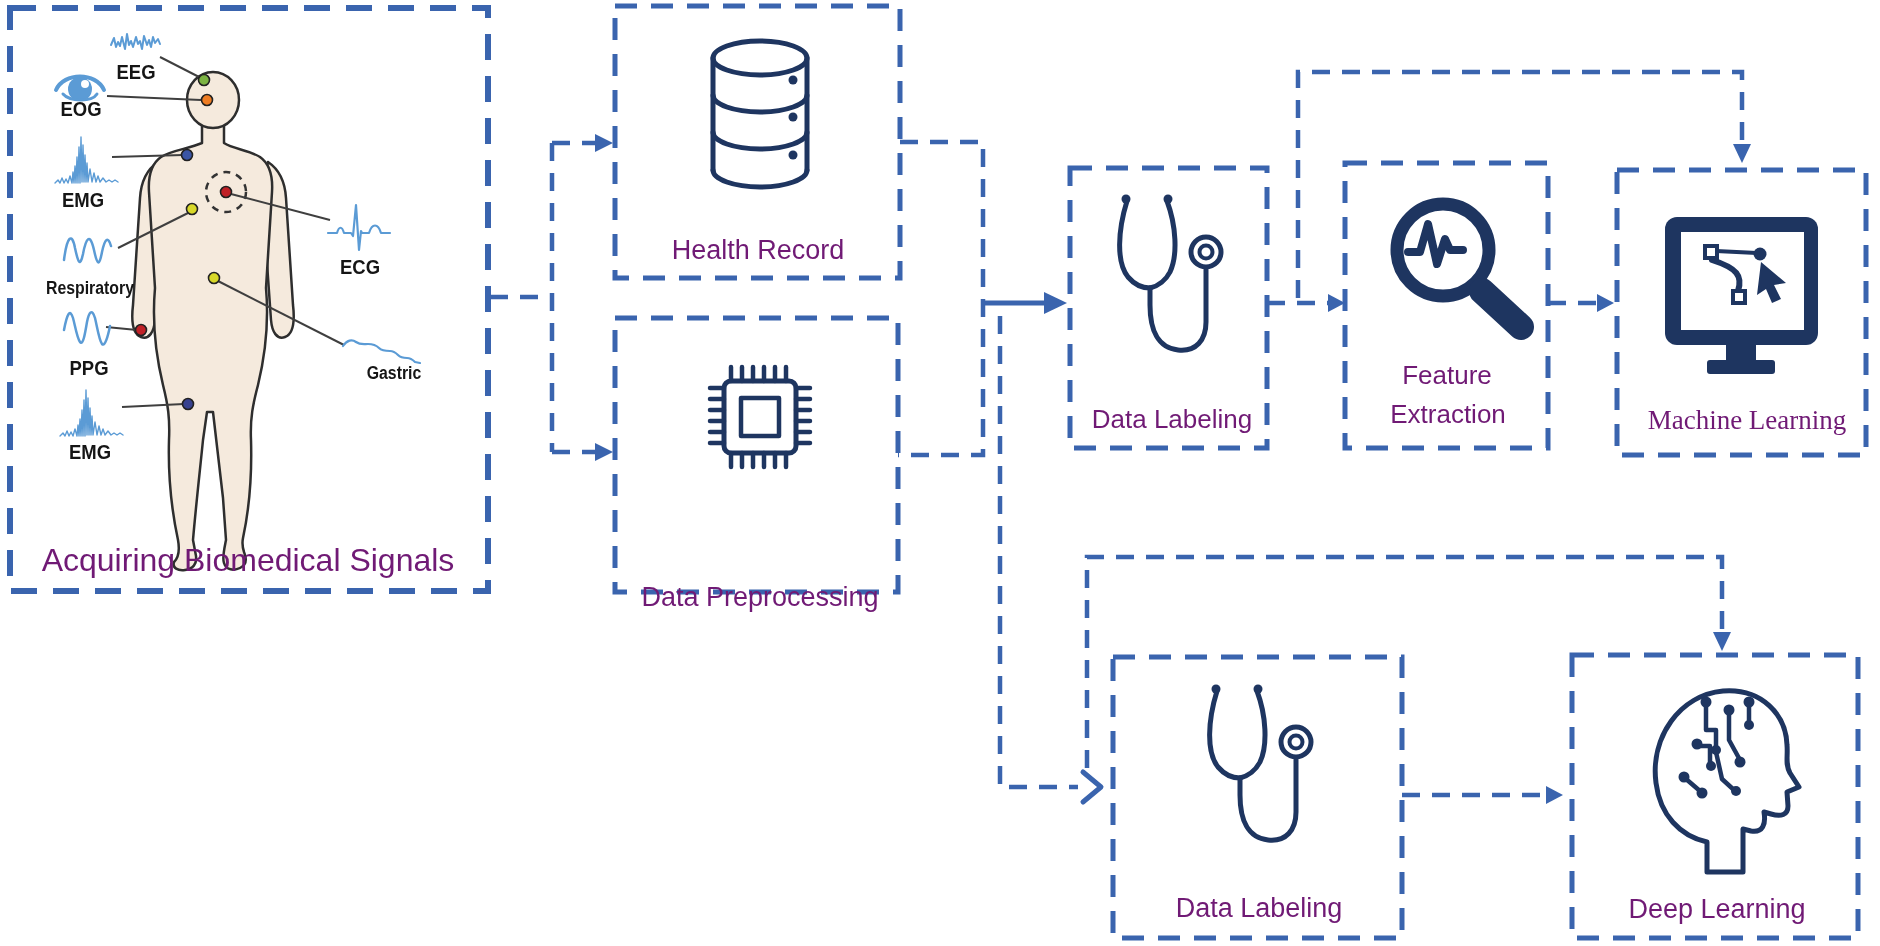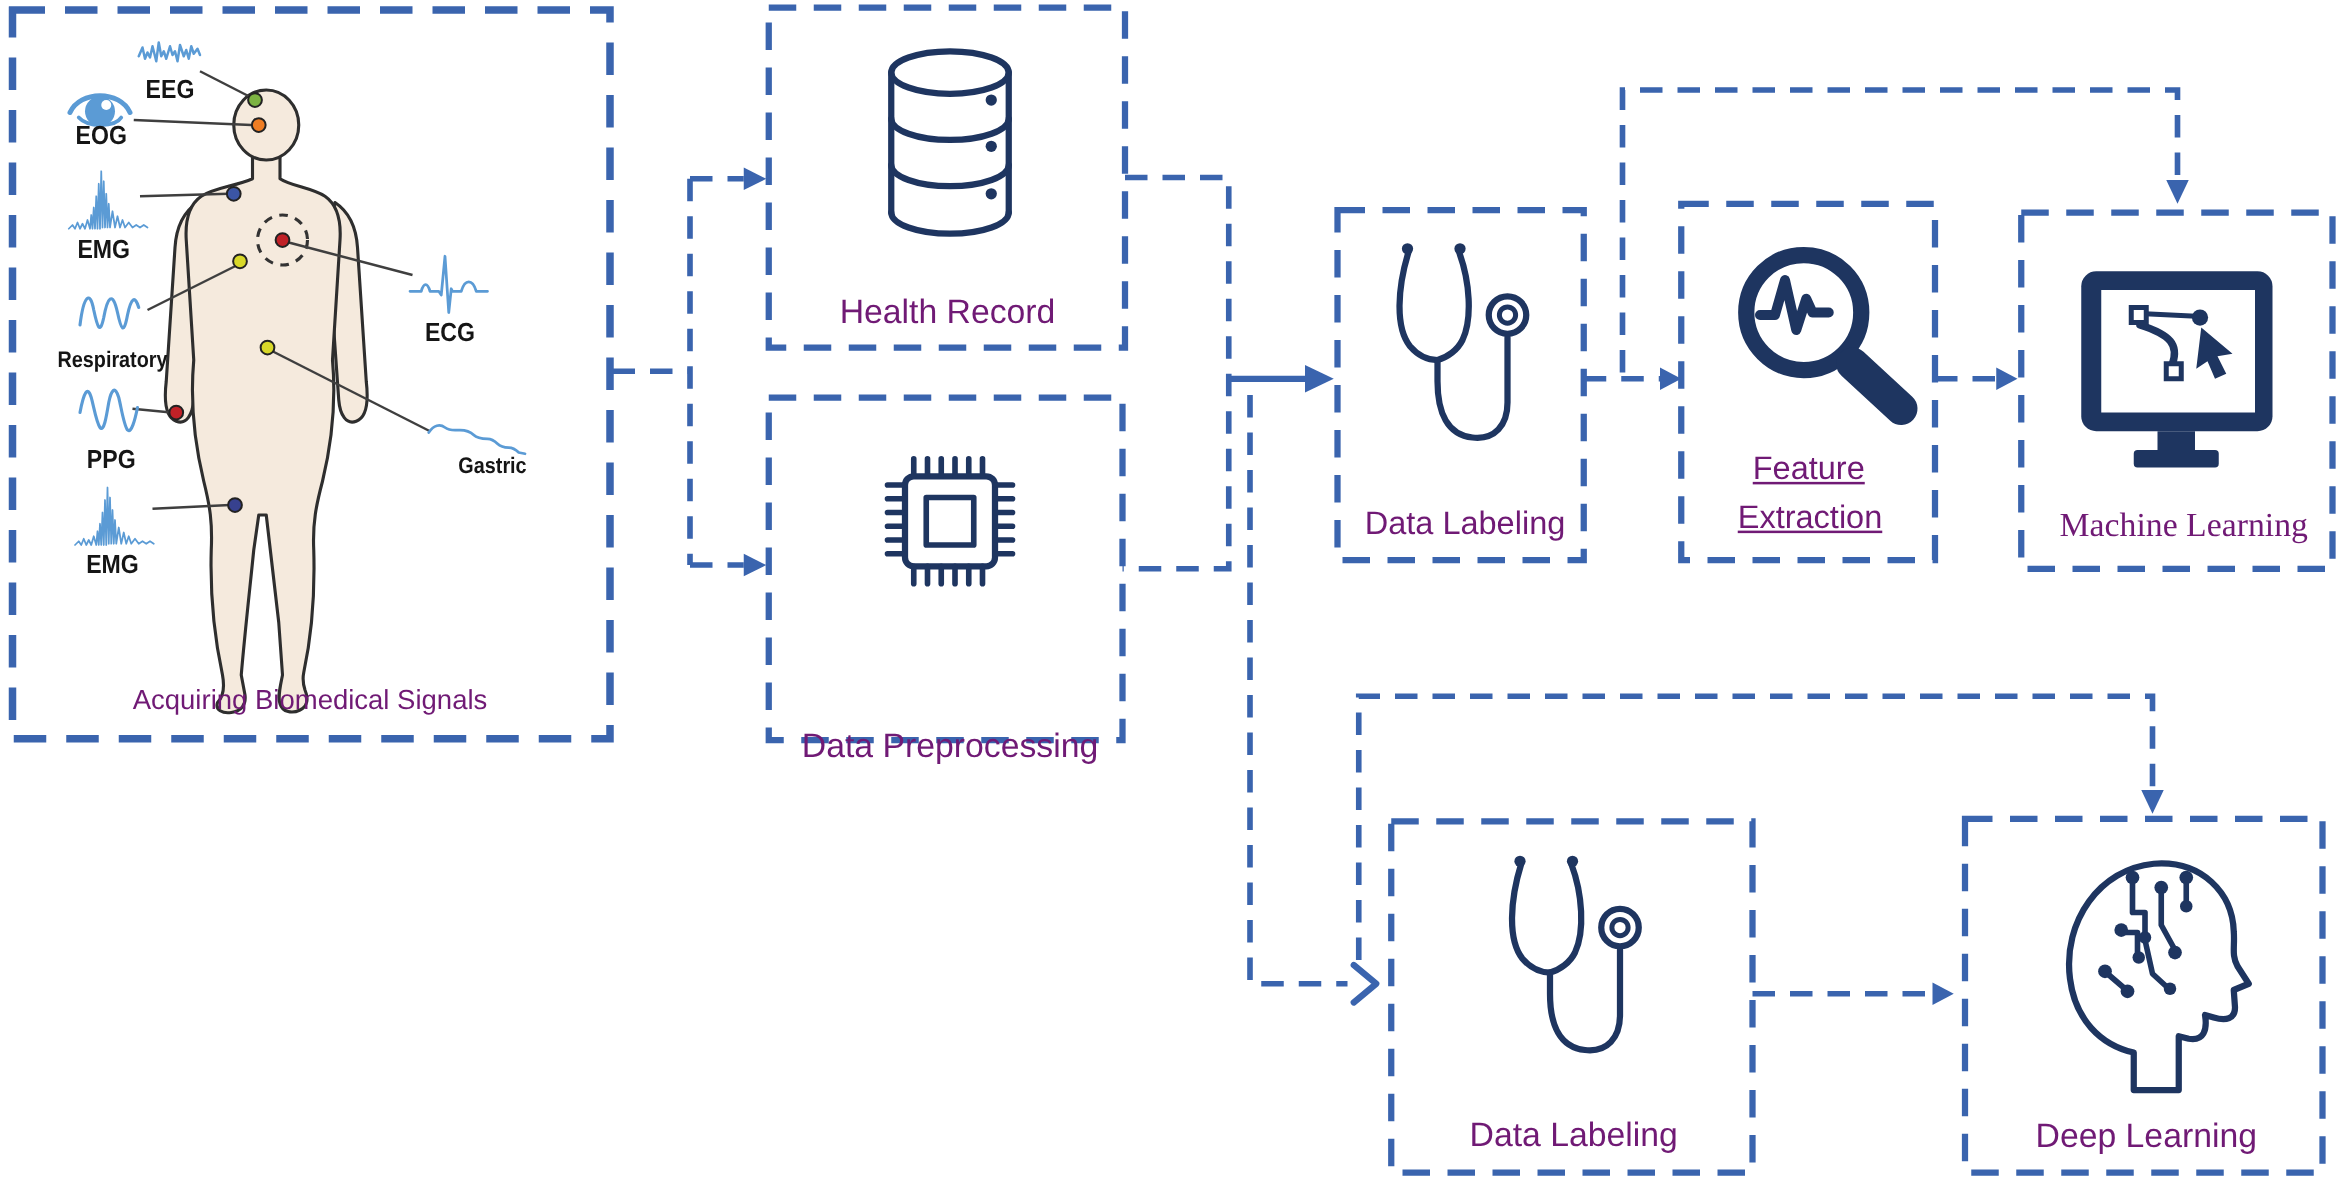--- a/index.html
+++ b/index.html
@@ -22,21 +22,21 @@
   .ptr{stroke:#3f3f3f;stroke-width:2;fill:none;}
   .bodyshape{fill:var(--body-fill);stroke:#2e2e2e;stroke-width:2.5;stroke-linejoin:round;}
   .dot{stroke:#222;stroke-width:1.6;}
 
   
   .sig{position:absolute;transform:translate(-50%,-50%) scaleX(.88);
        font-weight:700;font-size:21px;color:#151515;white-space:nowrap;letter-spacing:0;}
   .sig.small{font-size:18px;}
   .blabel{position:absolute;transform:translate(-50%,-50%);
           font-weight:400;font-size:27px;color:#701a75;white-space:nowrap;}
-  .blabel.fe{font-size:26px;text-decoration:underline;}
+  .blabel.fe{font-size:26px;}
 </style>
 </head>
 <body>
 
 <div id="canvas">
 
 <svg id="overlay" width="1880" height="946" viewBox="0 0 1880 946">
 
   <defs>
     <path id="emgburst" class="wave" stroke-width="1.4" fill="none" d="M0 0 l3 -3 2 3 2 -5 2 5 2 -4 2 4 2 -7 2 7 1 -11 1 11 1 -17 1 17 1 -26 1 26 1 -36 1 36 1 -46 1 45 1 -37 1 37 1 -27 1 27 1 -19 1 19 2 -13 2 13 2 -9 2 9 2 -6 2 6 3 -4 3 4 3 -2 3 2 3 -2 3 2"></path>
@@ -210,21 +210,21 @@
 
   <div class="sig" style="left:136px;top:72px;">EEG</div>
   <div class="sig" style="left:81px;top:109px;">EOG</div>
   <div class="sig" style="left:83px;top:200px;">EMG</div>
   <div class="sig small" style="left:90px;top:288px;">Respiratory</div>
   <div class="sig" style="left:89px;top:368px;">PPG</div>
   <div class="sig" style="left:90px;top:452px;">EMG</div>
   <div class="sig" style="left:360px;top:267px;">ECG</div>
   <div class="sig small" style="left:394px;top:373px;">Gastric</div>
 
-  <div class="blabel" style="left:248px;top:560px;font-size:22px;">Acquiring Biomedical Signals</div>
+  <div class="blabel" style="left:248px;top:560px;font-size:32px;">Acquiring Biomedical Signals</div>
   <div class="blabel" style="left:758px;top:250px;">Health Record</div>
   <div class="blabel" style="left:760px;top:565px;margin-top:32px;">Data Preprocessing</div>
   <div class="blabel" style="left:1172px;top:419px;font-size:26px;">Data Labeling</div>
   <div class="blabel fe" style="left:1447px;top:375px;">Feature</div>
   <div class="blabel fe" style="left:1448px;top:414px;">Extraction</div>
   <div class="blabel" style="left:1747px;top:420px;font-family:Liberation Serif, serif;">Machine Learning</div>
   <div class="blabel" style="left:1259px;top:908px;">Data Labeling</div>
   <div class="blabel" style="left:1717px;top:909px;">Deep Learning</div>
 </div>
 

